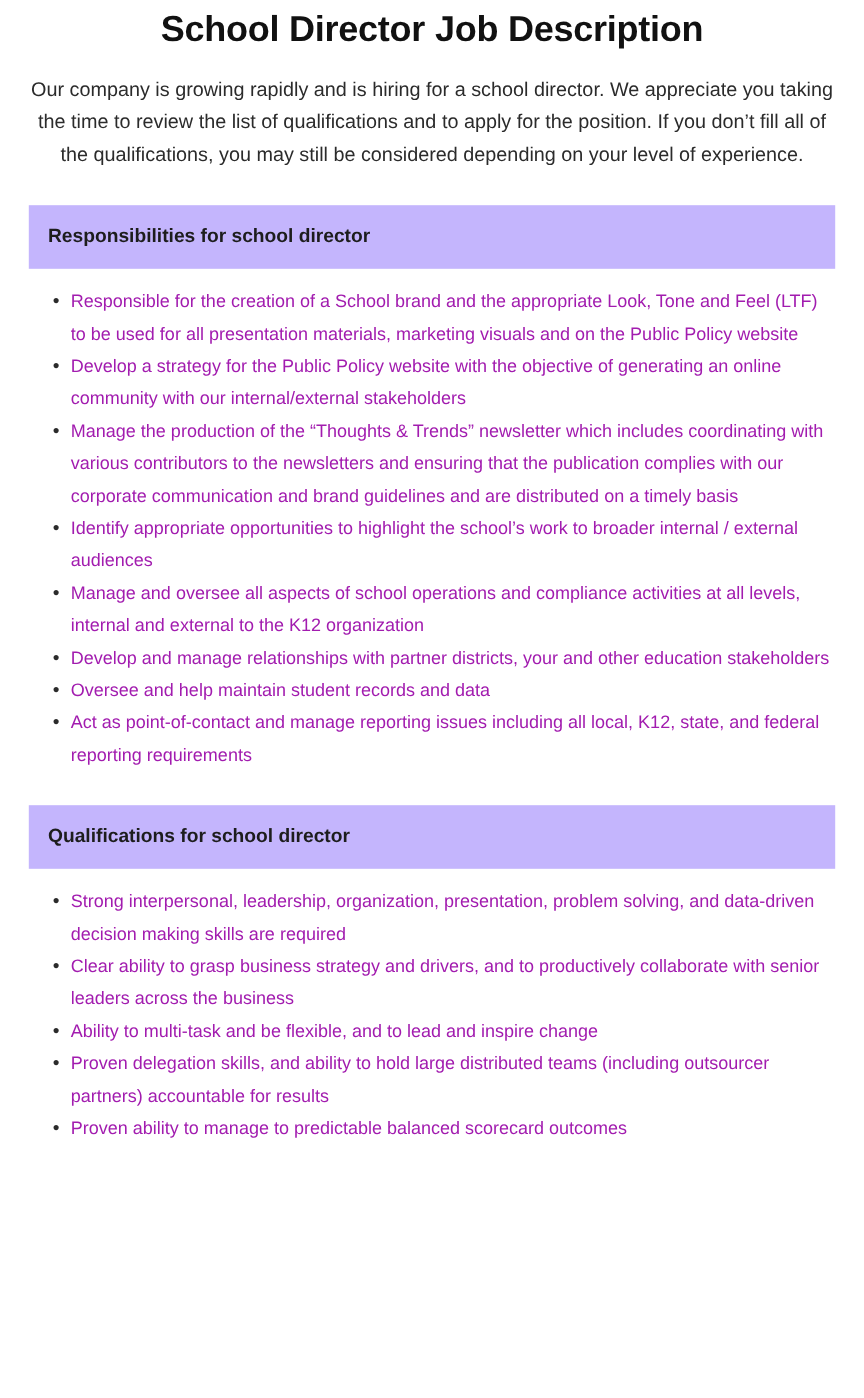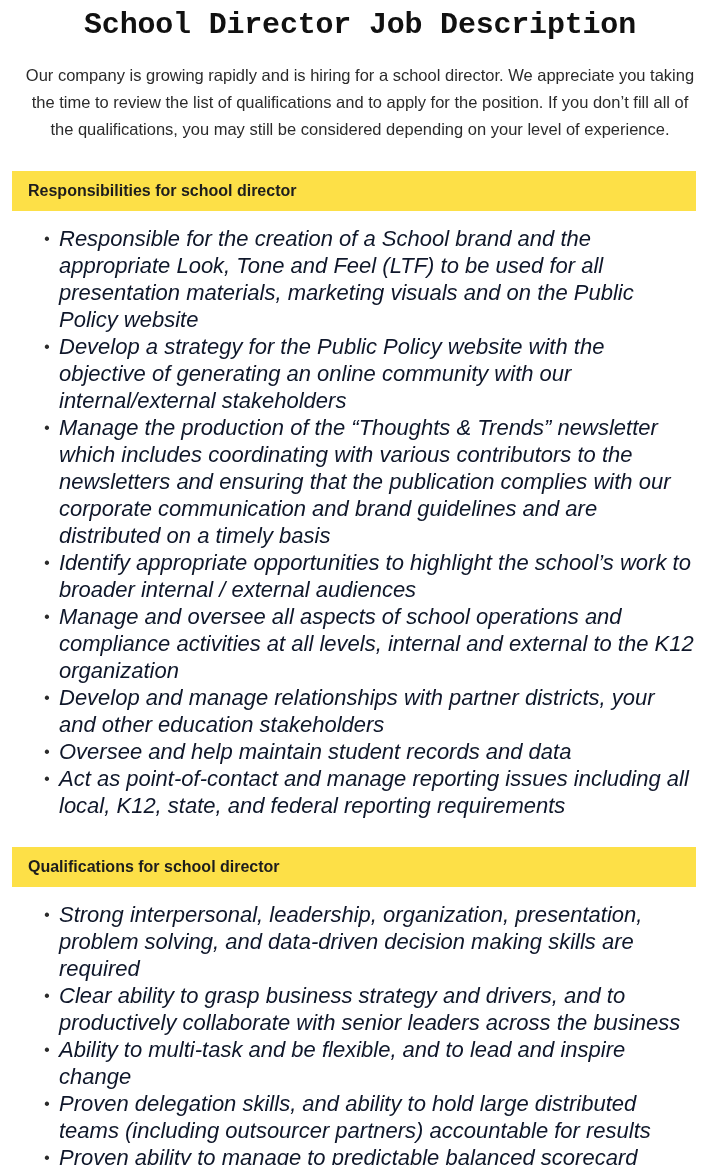--- a/index.html
+++ b/index.html
@@ -23,61 +23,59 @@
   }
   .doc-title {
     font-size: 30px;
     font-weight: bold;
     text-align: center;
     color: #111111;
     letter-spacing: -0.2px;
     margin: 0;
     padding: 6px 24px 0 24px;
     line-height: 38px;
-    font-family: Liberation Mono, monospace;
   }
   .intro {
     font-size: 16.5px;
     line-height: 27px;
     color: #2b2b2b;
     margin: 0;
     padding: 18px 24px 0 24px;
     text-align: center;
   }
   .section {
     margin: 0;
     padding: 0;
   }
   .section-header {
-    background: #fde047;
-    margin: 28px 24px 0 12px;
+    background: #c4b5fd;
+    margin: 28px 24px 0 24px;
     padding: 0 16px;
-    height: 40px;
+    height: 53px;
     display: flex;
     align-items: center;
   }
   .section-header-text {
     font-size: 16px;
     font-weight: bold;
     color: #1d1d1d;
     line-height: 20px;
   }
   ul.bullets {
     list-style: none;
     margin: 0;
     padding: 14px 24px 0 24px;
   }
   ul.bullets li {
     position: relative;
-    font-size: 22px;
+    font-size: 15px;
     line-height: 27px;
-    color: #0f172a;
+    color: #a21caf;
     padding-left: 35px;
     margin: 0 0 0 0;
-    font-style: italic;
   }
   ul.bullets li::before {
     content: "\2022";
     position: absolute;
     left: 20px;
     top: 0;
     font-size: 16px;
     line-height: 27px;
     color: #2b2b2b;
   }

